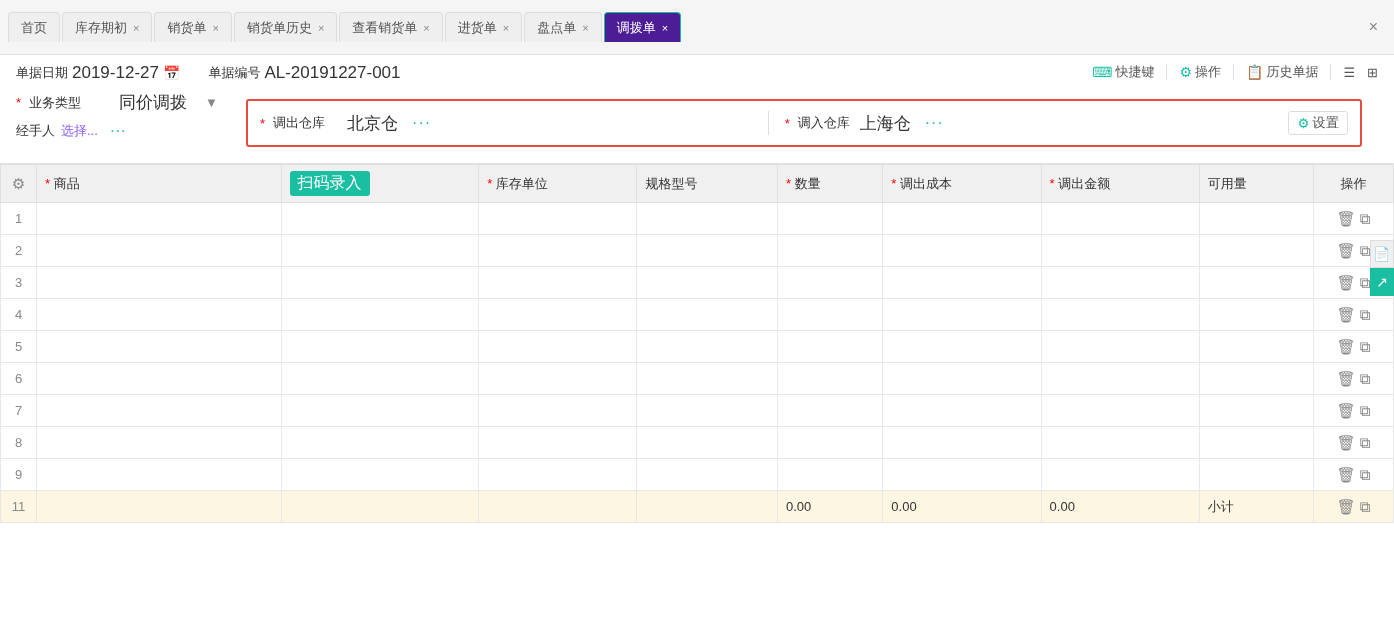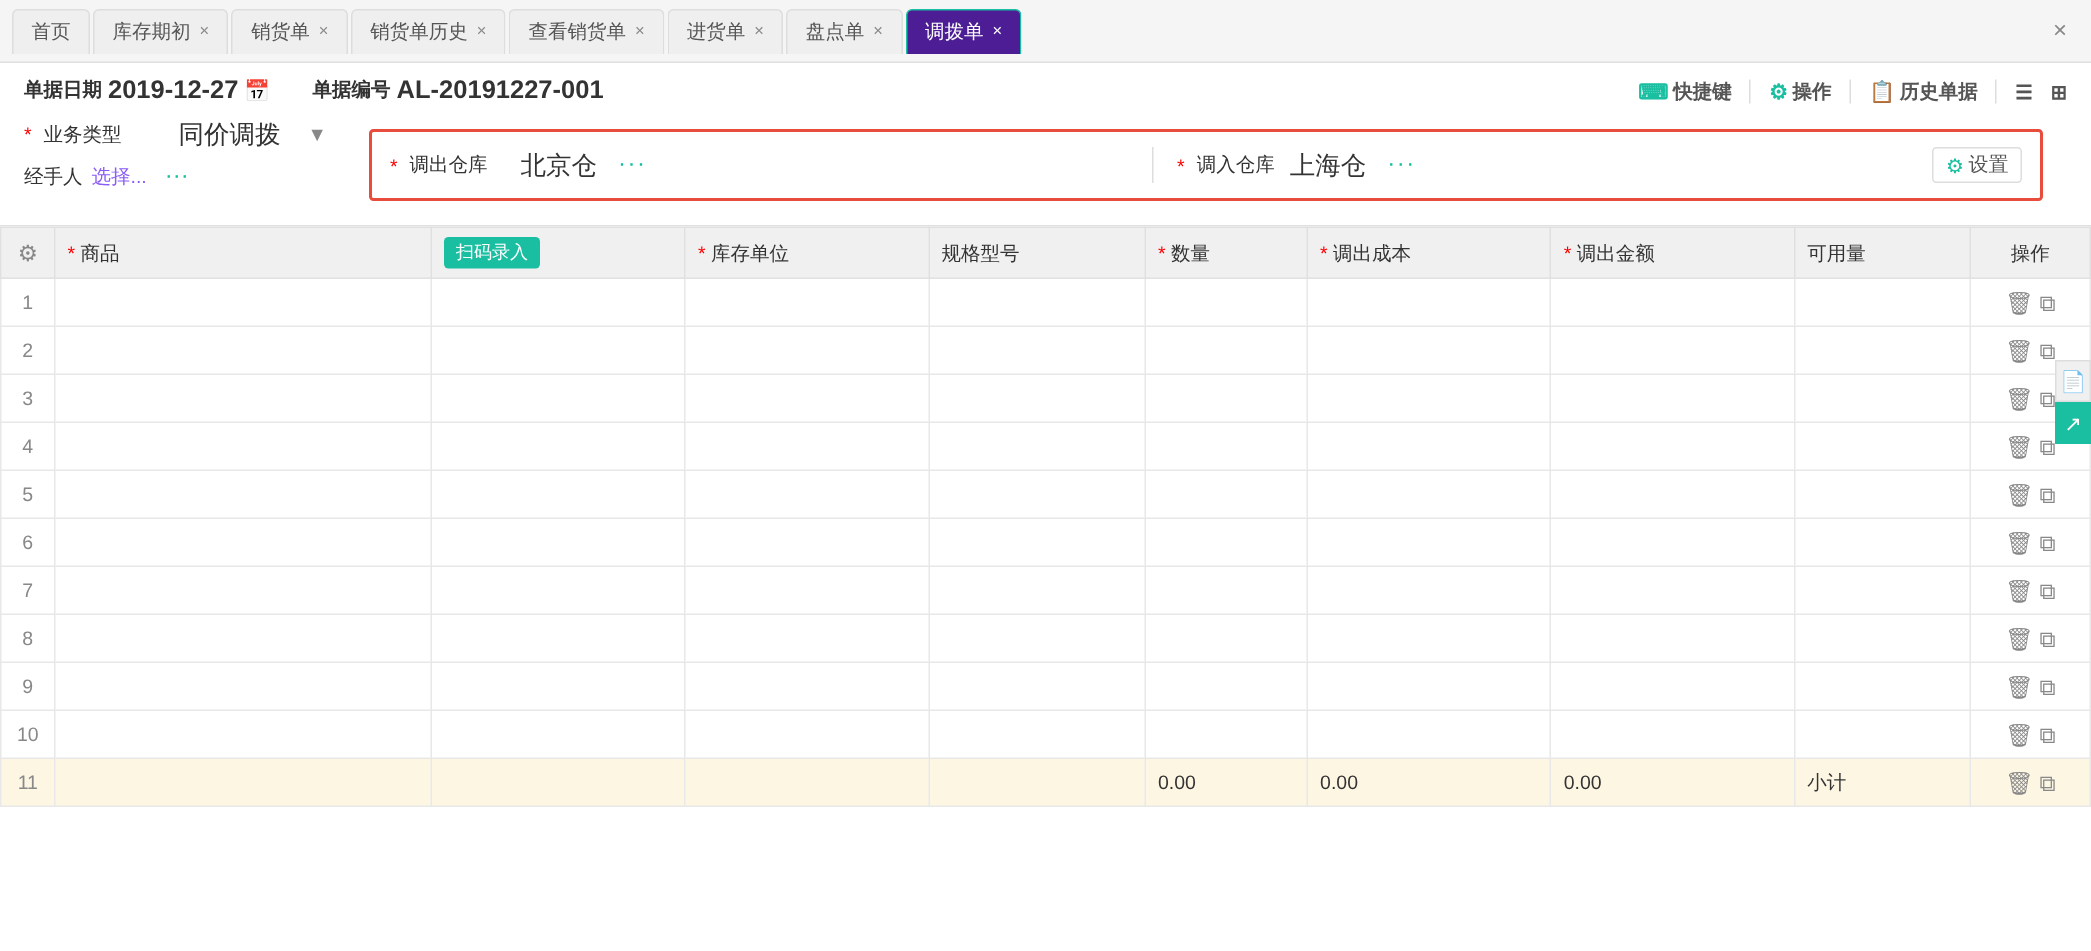--- a/index.html
+++ b/index.html
@@ -3,21 +3,21 @@
   <meta charset="utf-8">
   <style>
     * { box-sizing: border-box; margin: 0; padding: 0; }
     body { font-family: "Microsoft YaHei", Arial, sans-serif; font-size: 13px; color: #333; background: #fff; overflow: hidden; }
 
     
     .tab-bar {
       display: flex; align-items: center;
       background: #f5f5f5;
       border-bottom: 1px solid #e0e0e0;
-      height: 42px;
+      height: 55px;
       padding: 0 8px;
       gap: 2px;
     }
     .tab-item {
       display: flex; align-items: center;
       padding: 0 12px;
       height: 30px;
       border-radius: 4px 4px 0 0;
       cursor: pointer;
       font-size: 13px;
@@ -153,21 +153,21 @@
     }
     .td-num { color: #888; text-align: center; width: 36px; }
     .td-ops { text-align: center; white-space: nowrap; }
     .op-btn {
       color: #888; cursor: pointer; font-size: 15px; margin: 0 2px;
       background: none; border: none; padding: 0;
     }
     .scan-btn {
       background: #1abfa1; color: #fff; border: none;
       border-radius: 3px; padding: 2px 8px; cursor: pointer;
-      font-size: 12px;
+      font-size: 16px;
     }
     .gear-icon { color: #888; cursor: pointer; font-size: 15px; }
     .th-gear { width: 36px; text-align: center; }
     .th-ops { width: 80px; text-align: center; }
 
     
     .side-icons {
       position: fixed;
       right: 0;
       top: 240px;
@@ -186,23 +186,22 @@
       color: #555;
     }
     .side-icon-btn.green {
       background: #1abfa1;
       color: #fff;
       border-color: #1abfa1;
     }
 
     .top-row {
       display: flex;
-      align-items: flex-end;
+      align-items: flex-start;
       padding: 8px 16px 0 16px;
-      font-weight: bold;
     }
     .top-row-left {
       display: flex; align-items: center; gap: 4px;
     }
   </style>
 </head>
 <body>
 
 <div class="tab-bar">
   <div class="tab-item">
@@ -437,32 +436,20 @@
           <td style="min-width: 120px;"></td>
           <td></td>
           <td></td>
           <td></td>
           <td></td>
           <td></td>
           <td></td>
           <td></td>
           <td class="td-ops"><button class="op-btn">🗑</button><button class="op-btn">⧉</button></td>
         </tr>
-        <tr>
-          <td class="td-num">10</td>
-          <td style="min-width: 120px;"></td>
-          <td></td>
-          <td></td>
-          <td></td>
-          <td></td>
-          <td></td>
-          <td></td>
-          <td></td>
-          <td class="td-ops"><button class="op-btn">🗑</button><button class="op-btn">⧉</button></td>
-        </tr>
         <tr class="subtotal">
           <td class="td-num">11</td>
           <td style="min-width: 120px;"></td>
           <td></td>
           <td></td>
           <td></td>
           <td style="color: rgb(51, 51, 51);">0.00</td>
           <td>0.00</td>
           <td>0.00</td>
           <td>小计</td>

